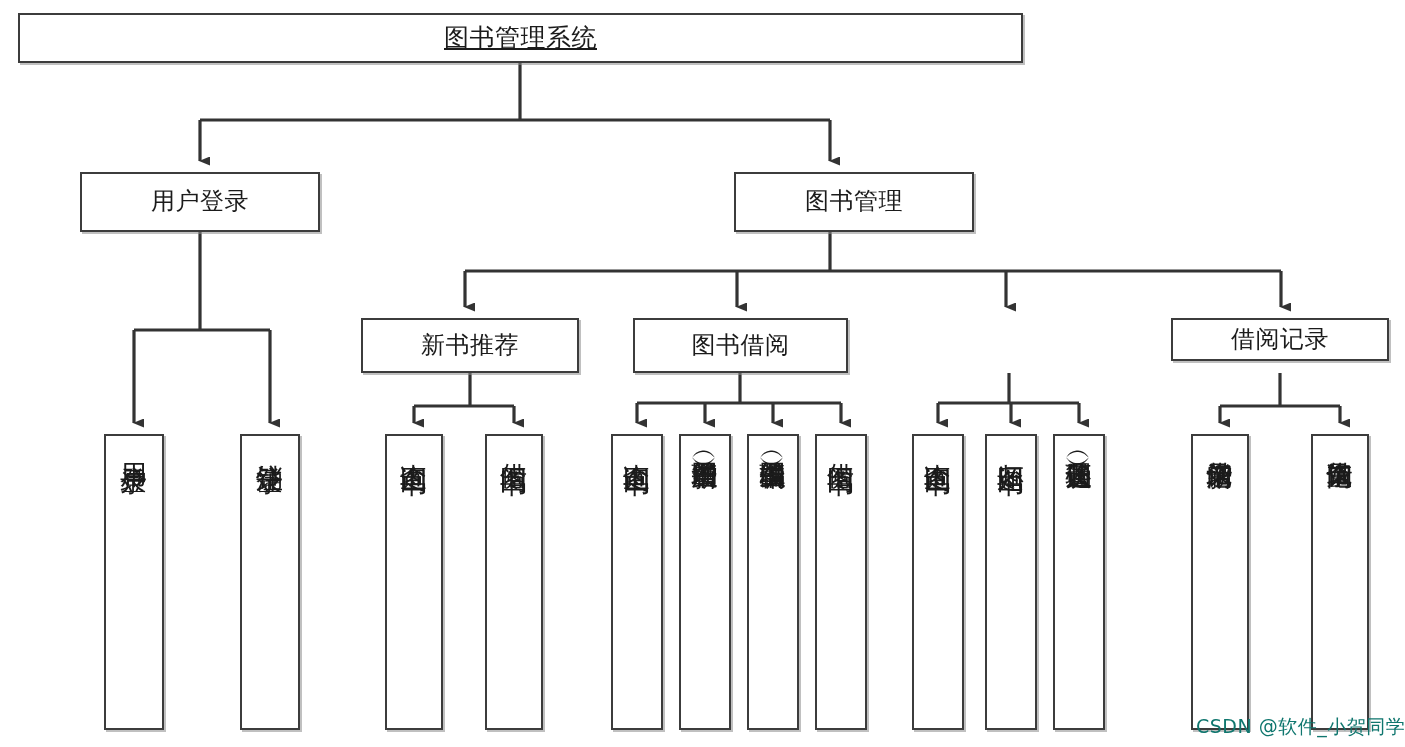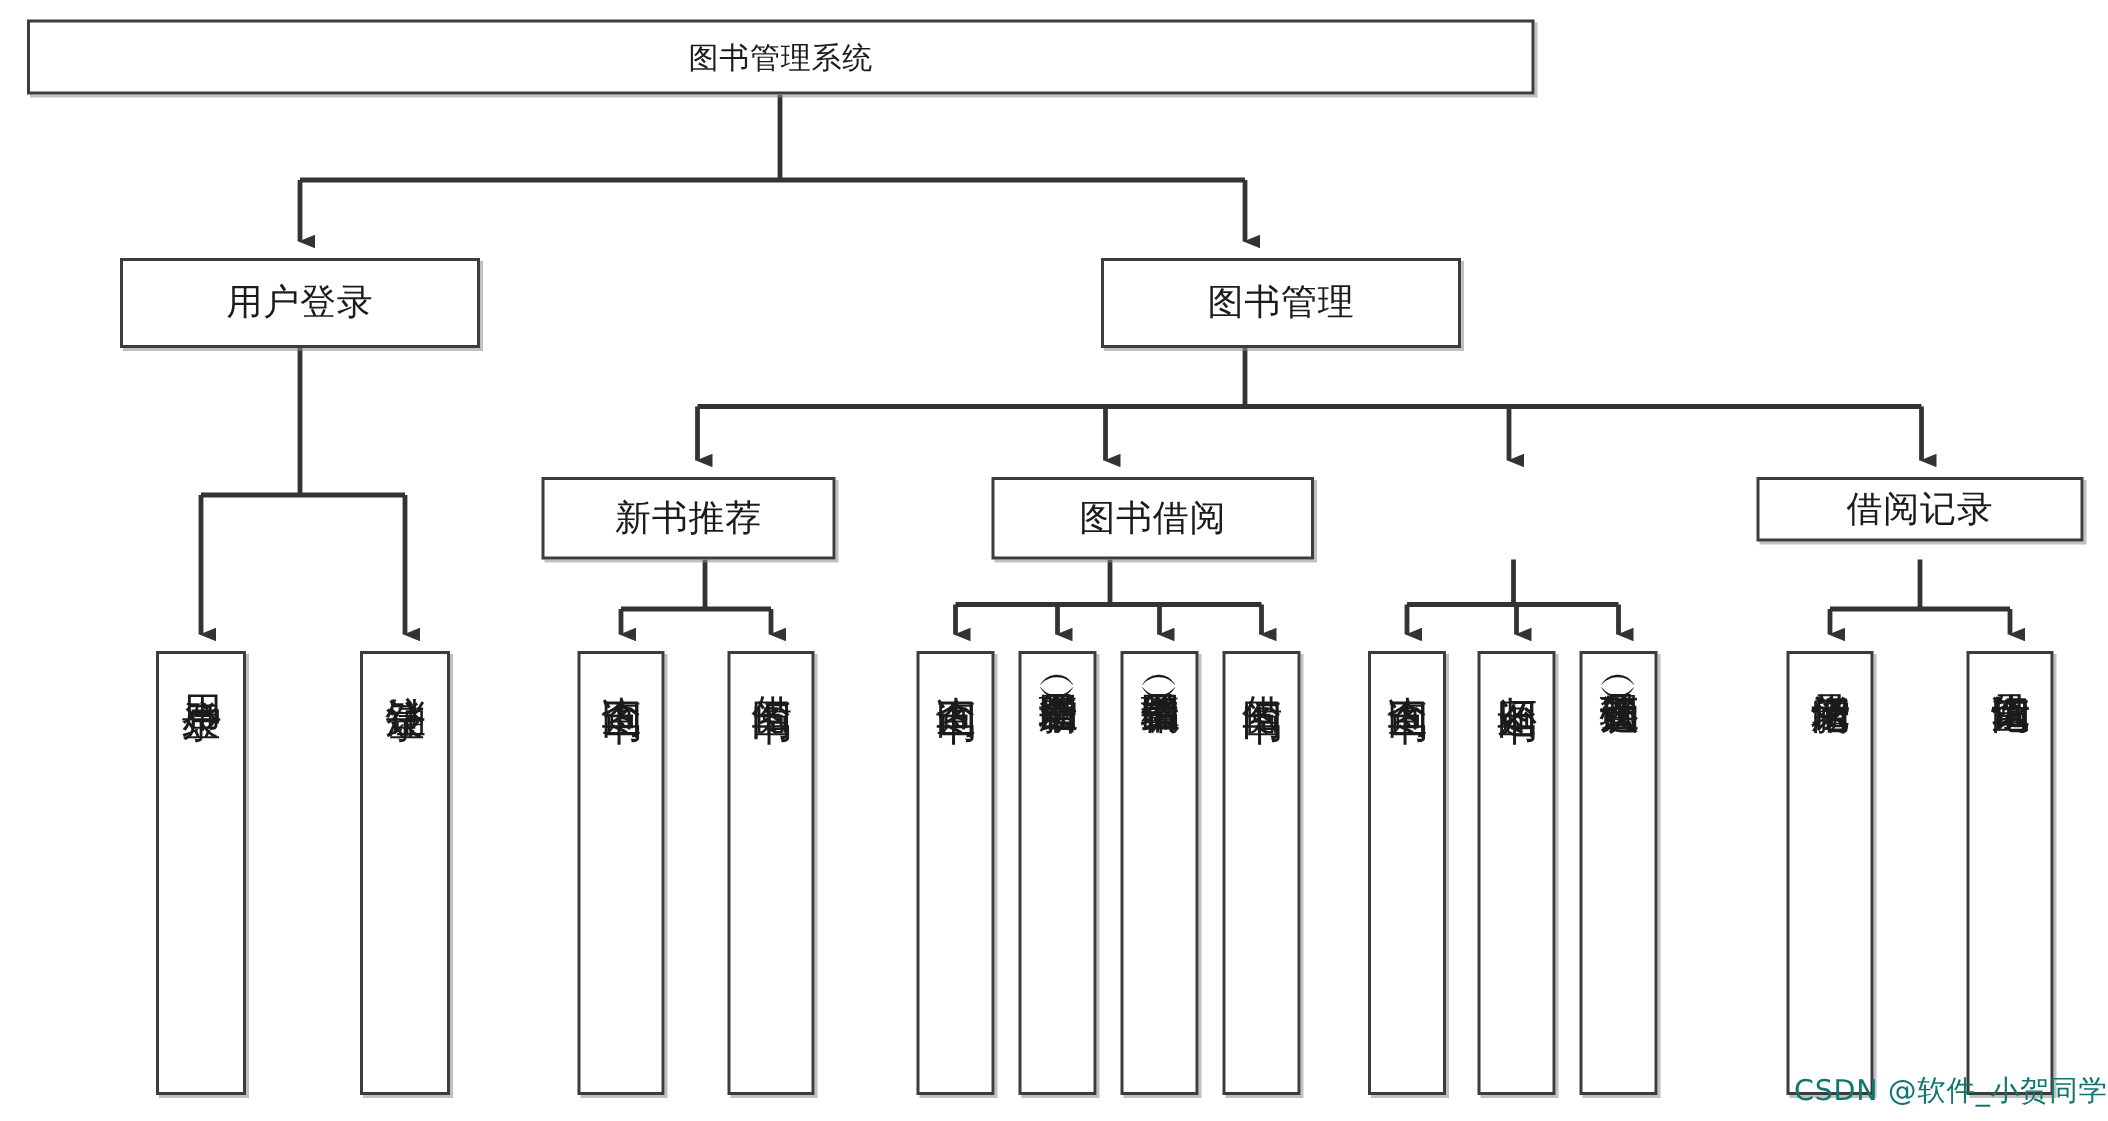--- a/index.html
+++ b/index.html
@@ -42,21 +42,22 @@
     text-align: center;
     line-height: 1.05;
     letter-spacing: 0.5px;
   }
   
   .node.horiz .label {
     writing-mode: horizontal-tb;
     font-size: 24px;
   }
   .node.root .label {
-    font-size: 20px;
+    font-size: 25px;
+    text-decoration: underline;
   }
   
   .node.vert {
     align-items: flex-start;
     padding-top: 6px;
   }
   .node.vert .label {
     writing-mode: vertical-rl;
     text-orientation: upright;
     font-size: 27px;
@@ -129,24 +130,24 @@
     <span class="label">图书管理系统</span>
   </div>
 
   <div class="node horiz" style="left: 80px; top: 172px; width: 240px; height: 60px;">
     <span class="label">用户登录</span>
   </div>
   <div class="node horiz" style="left: 734px; top: 172px; width: 240px; height: 60px;">
     <span class="label">图书管理</span>
   </div>
 
-  <div class="node horiz" style="left: 361px; top: 318px; width: 196px; height: 55px; justify-content: center;">
+  <div class="node horiz" style="left: 361px; top: 318px; width: 218px; height: 55px; justify-content: center;">
     <span class="label">新书推荐</span>
   </div>
-  <div class="node horiz" style="left: 633px; top: 318px; width: 215px; height: 55px; margin-left: 28px;">
+  <div class="node horiz" style="left: 633px; top: 318px; width: 215px; height: 55px;">
     <span class="label">图书借阅</span>
   </div>
   <div class="node horiz" style="left: 1171px; top: 318px; width: 218px; height: 43px;">
     <span class="label">借阅记录</span>
   </div>
 
   <div id="leaf-host">
       <div class="node vert" style="left: 104px; top: 434px; width: 60px; height: 296px;">
         <span class="label">用户登录</span>
       </div>

